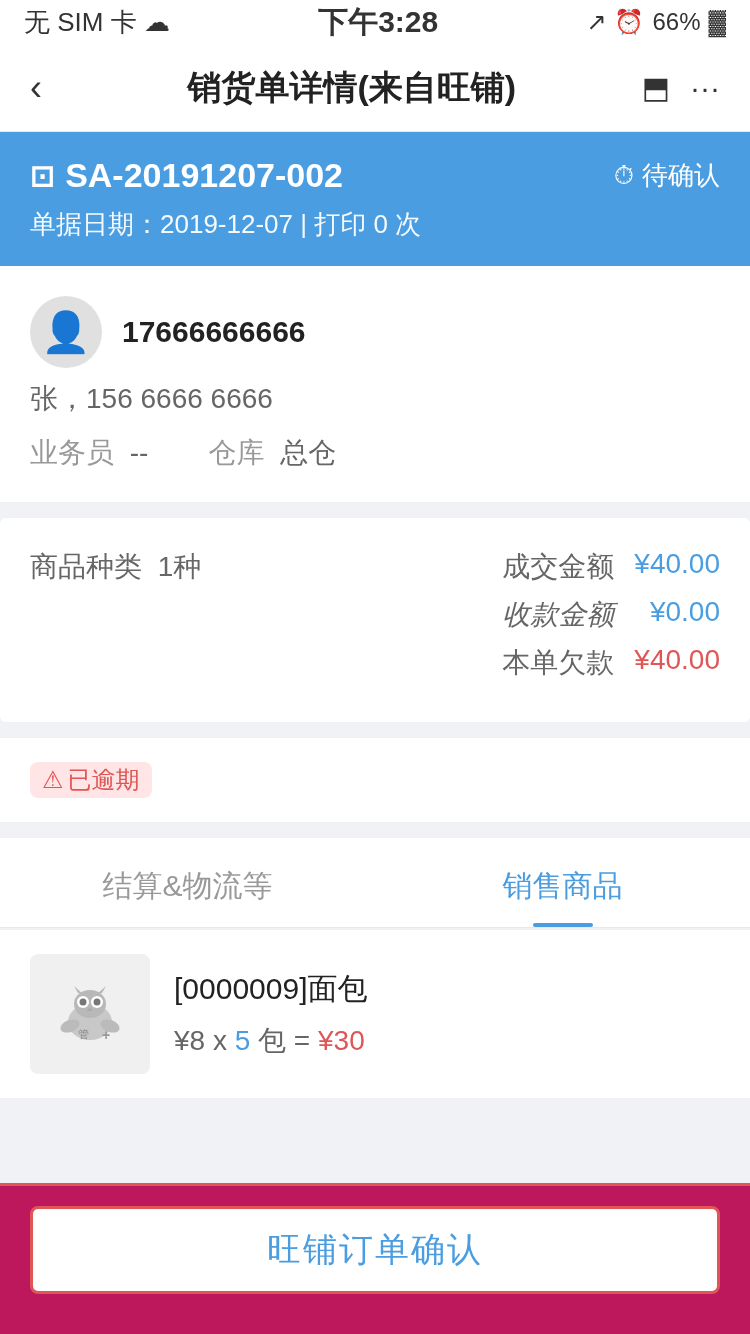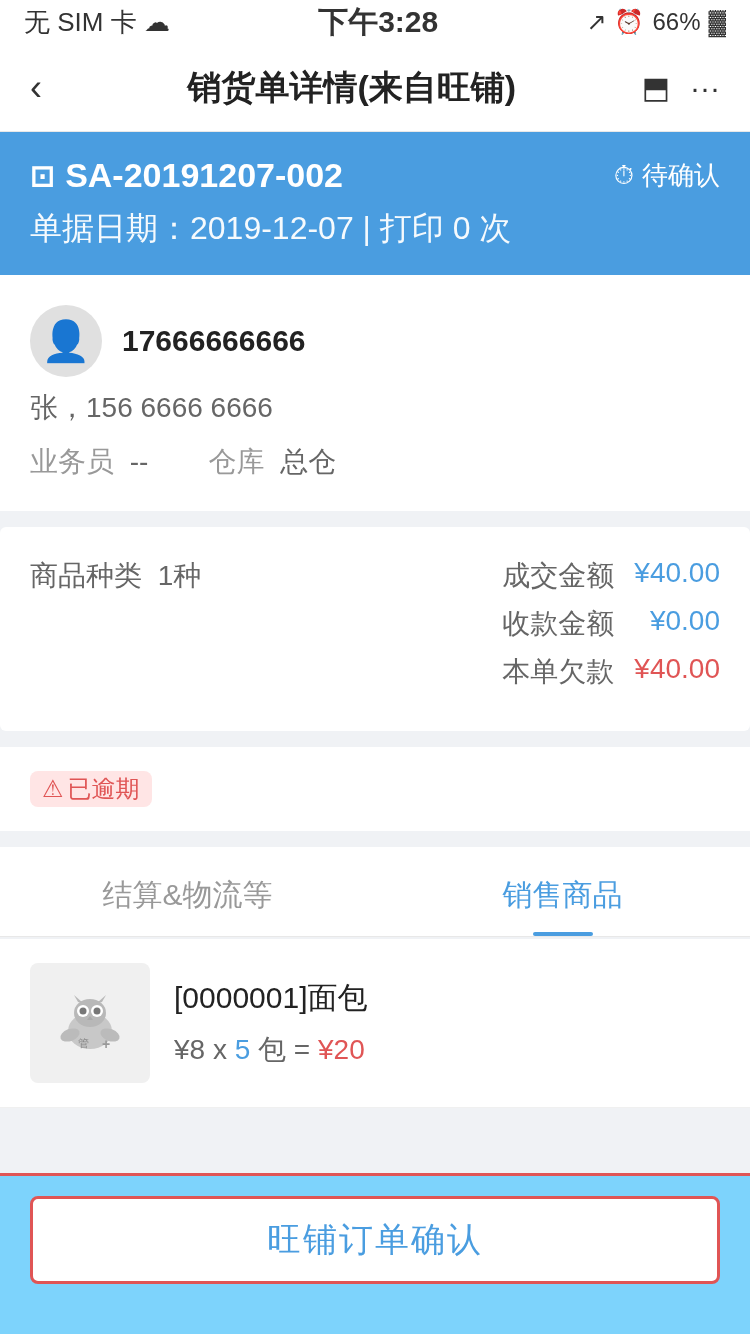--- a/index.html
+++ b/index.html
@@ -84,21 +84,21 @@
     .order-id-icon {
       font-size: 30px;
     }
     .order-status {
       display: flex;
       align-items: center;
       gap: 8px;
       font-size: 26px;
     }
     .order-meta {
-      font-size: 32px;
+      font-size: 26px;
       opacity: 0.95;
     }
 
     
     .card {
       background: #fff;
       margin-bottom: 16px;
     }
 
     
@@ -283,22 +283,22 @@
       background: #f0f2f5;
       height: 300px;
     }
 
     
     .bottom-bar {
       position: fixed;
       bottom: 0;
       left: 0;
       width: 750px;
-      background: #7dd3fc;
-      padding: 20px 30px 50px;
+      background: #be185d;
+      padding: 20px 30px 40px;
       border-top: 3px solid #e05555;
     }
     .confirm-btn {
       width: 100%;
       height: 88px;
       background: #fff;
       border: 3px solid #e05555;
       border-radius: 8px;
       font-size: 34px;
       color: #4a9de0;
@@ -370,21 +370,21 @@
   <div class="summary-left">
     <span class="label">商品种类</span>
     <span>1种</span>
   </div>
   <div class="summary-right">
     <div class="summary-row">
       <span style="margin-right:20px;">成交金额</span>
       <span class="val-blue">¥40.00</span>
     </div>
     <div class="summary-row">
-      <span style="margin-right:20px;">收款金额</span>
+      <span style="margin-right:20px;font-style:italic;">收款金额</span>
       <span class="val-blue">¥0.00</span>
     </div>
     <div class="summary-row">
       <span style="margin-right:20px;">本单欠款</span>
       <span class="val-red">¥40.00</span>
     </div>
   </div>
 </div>
 
 <div class="due-section card">
@@ -425,28 +425,28 @@
           <ellipse cx="20" cy="42" rx="10" ry="6" fill="#bbb" transform="rotate(-20,20,42)"></ellipse>
           <ellipse cx="60" cy="42" rx="10" ry="6" fill="#bbb" transform="rotate(20,60,42)"></ellipse>
 
           <text x="52" y="56" font-size="14" fill="#999" font-family="sans-serif" font-weight="bold">+</text>
 
           <text x="28" y="54" font-size="11" fill="#888" font-family="sans-serif">管</text>
         </svg>
       </div>
     </div>
     <div class="product-info">
-      <div class="product-name">[0000001]面包</div>
+      <div class="product-name">[0000009]面包</div>
       <div class="product-price-row">
         <span>¥8</span>
         <span> x </span>
         <span class="blue">5</span>
         <span>包</span>
         <span> = </span>
-        <span class="red">¥20</span>
+        <span class="red">¥30</span>
       </div>
     </div>
   </div>
 </div>
 
 <div class="empty-area"></div>
 
 <div class="bottom-bar">
   <button class="confirm-btn">旺铺订单确认</button>
 </div>

